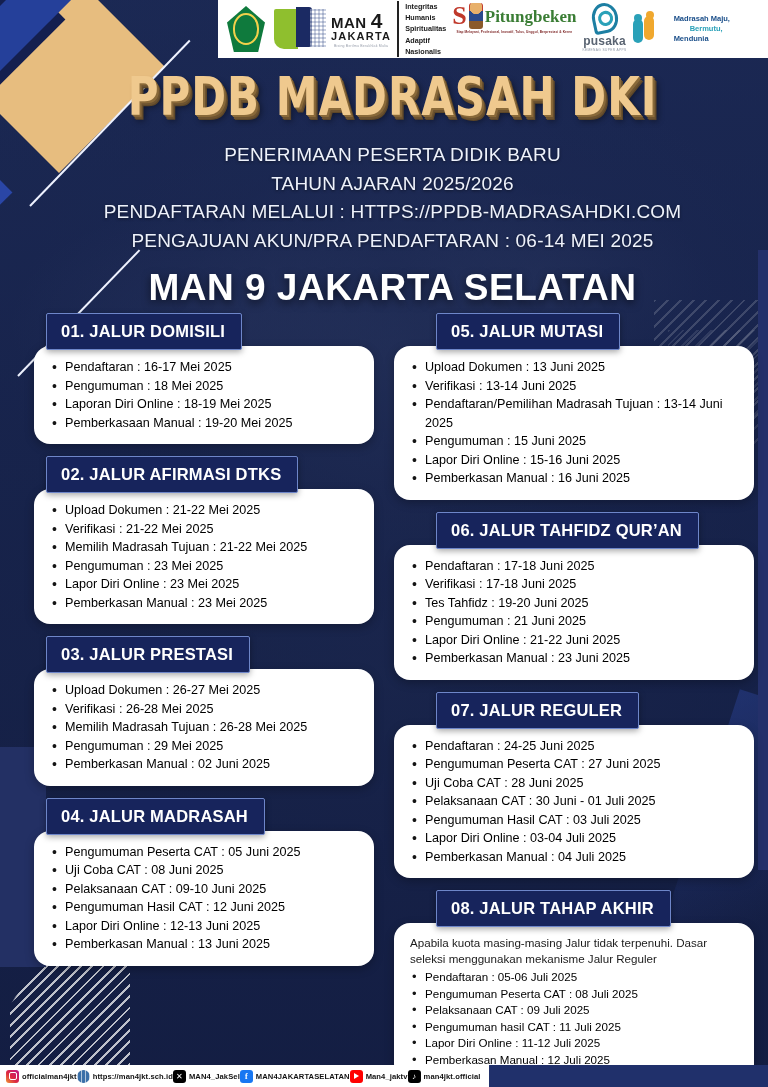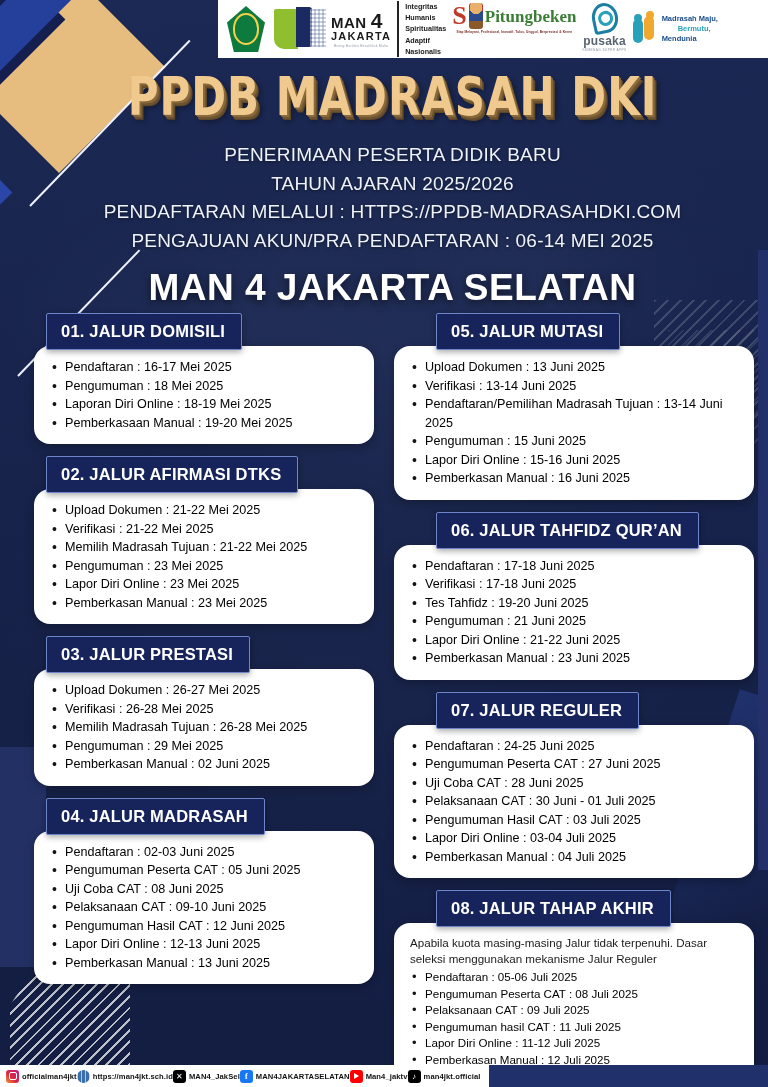--- a/index.html
+++ b/index.html
@@ -176,21 +176,21 @@
   .logo-pusaka { display:flex; flex-direction:column; align-items:center; }
   .pusaka-mark {
     width:26px; height:30px; border:3px solid #1d7fa3;
     border-radius:50% 50% 50% 4px; transform: rotate(-12deg);
     display:flex; align-items:center; justify-content:center;
   }
   .pusaka-mark::after{ content:""; width:9px; height:9px; border-radius:50%; border:3px solid #2aa1b8; }
   .pusaka-txt { font-size:12px; color:#5a6472; font-weight:bold; letter-spacing:.2px; margin-top:1px;}
   .pusaka-sub { font-size:3.2px; color:#8b94a3; letter-spacing:.4px;}
 
-  .logo-mm { display:flex; align-items:center; gap:3px;justify-content:center;}
+  .logo-mm { display:flex; align-items:center; gap:15px;justify-content:center;}
   .mm-figs { width:26px; height:30px; position:relative; }
   .mm-figs .f1, .mm-figs .f2 { position:absolute; width:10px; height:24px; border-radius:5px; }
   .mm-figs .f1 { left:0; top:5px; background:#2aa1b8; }
   .mm-figs .f2 { left:11px; top:2px; background:#f0a82e; }
   .mm-figs .h1, .mm-figs .h2 { position:absolute; width:8px; height:8px; border-radius:50%; }
   .mm-figs .h1 { left:1px; top:0; background:#2aa1b8;}
   .mm-figs .h2 { left:13px; top:-3px; background:#f0a82e;}
   .mm-txt { font-size:7.5px; font-weight:bold; line-height:1.35; }
   .mm-txt .a { color:#1b4f8a; }
   .mm-txt .b { color:#2aa1b8;padding-left:16px; }
@@ -388,21 +388,21 @@
   </div>
 
   <div class="hero">
     <div class="hero-title">PPDB MADRASAH DKI</div>
     <div class="hero-sub">
       <div>PENERIMAAN PESERTA DIDIK BARU</div>
       <div>TAHUN AJARAN 2025/2026</div>
       <div>PENDAFTARAN MELALUI : HTTPS://PPDB-MADRASAHDKI.COM</div>
       <div>PENGAJUAN AKUN/PRA PENDAFTARAN : 06-14 MEI 2025</div>
     </div>
-    <div class="hero-school">MAN 4 JAKARTA SELATAN</div>
+    <div class="hero-school">MAN 9 JAKARTA SELATAN</div>
   </div>
 
   <div class="columns">
     <div class="col col-left" id="col-left">
         <div class="card"><div class="card-head">01. JALUR DOMISILI</div><div class="card-body">
             <ul>
               <li>Pendaftaran : 16-17 Mei 2025</li>
               <li>Pengumuman : 18 Mei 2025</li>
               <li>Laporan Diri Online : 18-19 Mei 2025</li>
               <li>Pemberkasaan Manual : 19-20 Mei 2025</li>
@@ -422,21 +422,20 @@
             <ul>
               <li>Upload Dokumen : 26-27 Mei 2025</li>
               <li>Verifikasi : 26-28 Mei 2025</li>
               <li>Memilih Madrasah Tujuan : 26-28 Mei 2025</li>
               <li>Pengumuman : 29 Mei 2025</li>
               <li>Pemberkasan Manual : 02 Juni 2025</li>
             </ul>
           </div></div>
         <div class="card"><div class="card-head">04. JALUR MADRASAH</div><div class="card-body">
             <ul>
-              <li>Pendaftaran : 02-03 Juni 2025</li>
               <li>Pengumuman Peserta CAT : 05 Juni 2025</li>
               <li>Uji Coba CAT : 08 Juni 2025</li>
               <li>Pelaksanaan CAT : 09-10 Juni 2025</li>
               <li>Pengumuman Hasil CAT : 12 Juni 2025</li>
               <li>Lapor Diri Online : 12-13 Juni 2025</li>
               <li>Pemberkasan Manual : 13 Juni 2025</li>
             </ul>
           </div></div>
       </div>
     <div class="col col-right" id="col-right">

